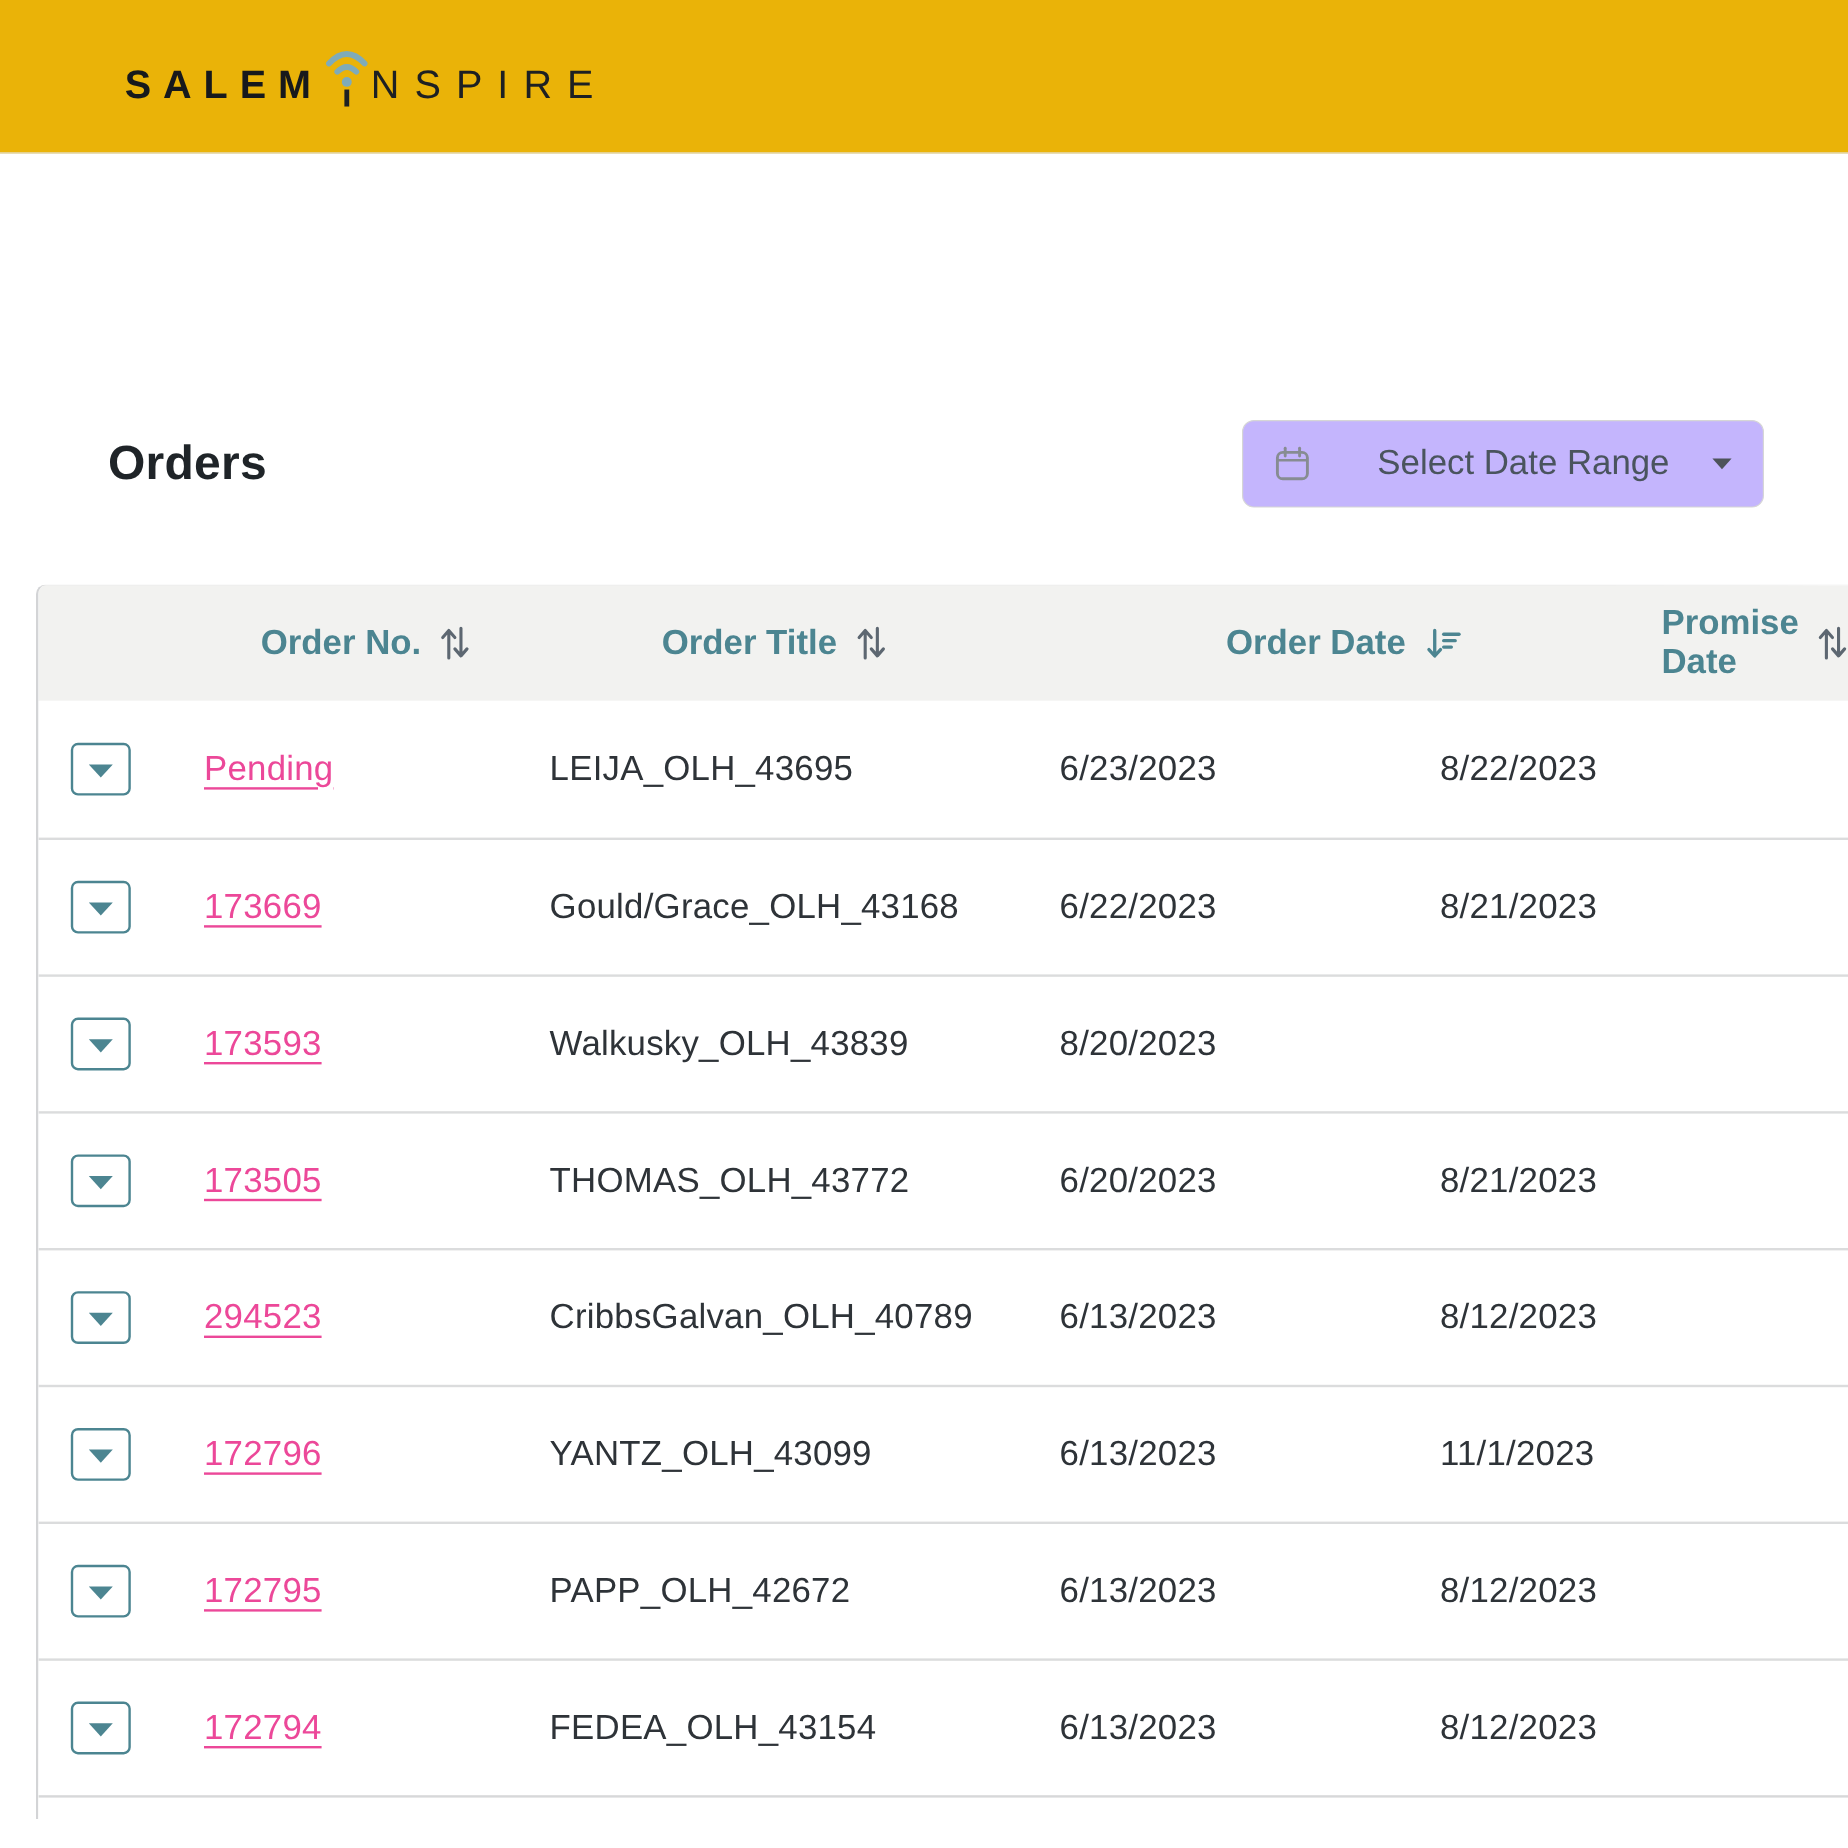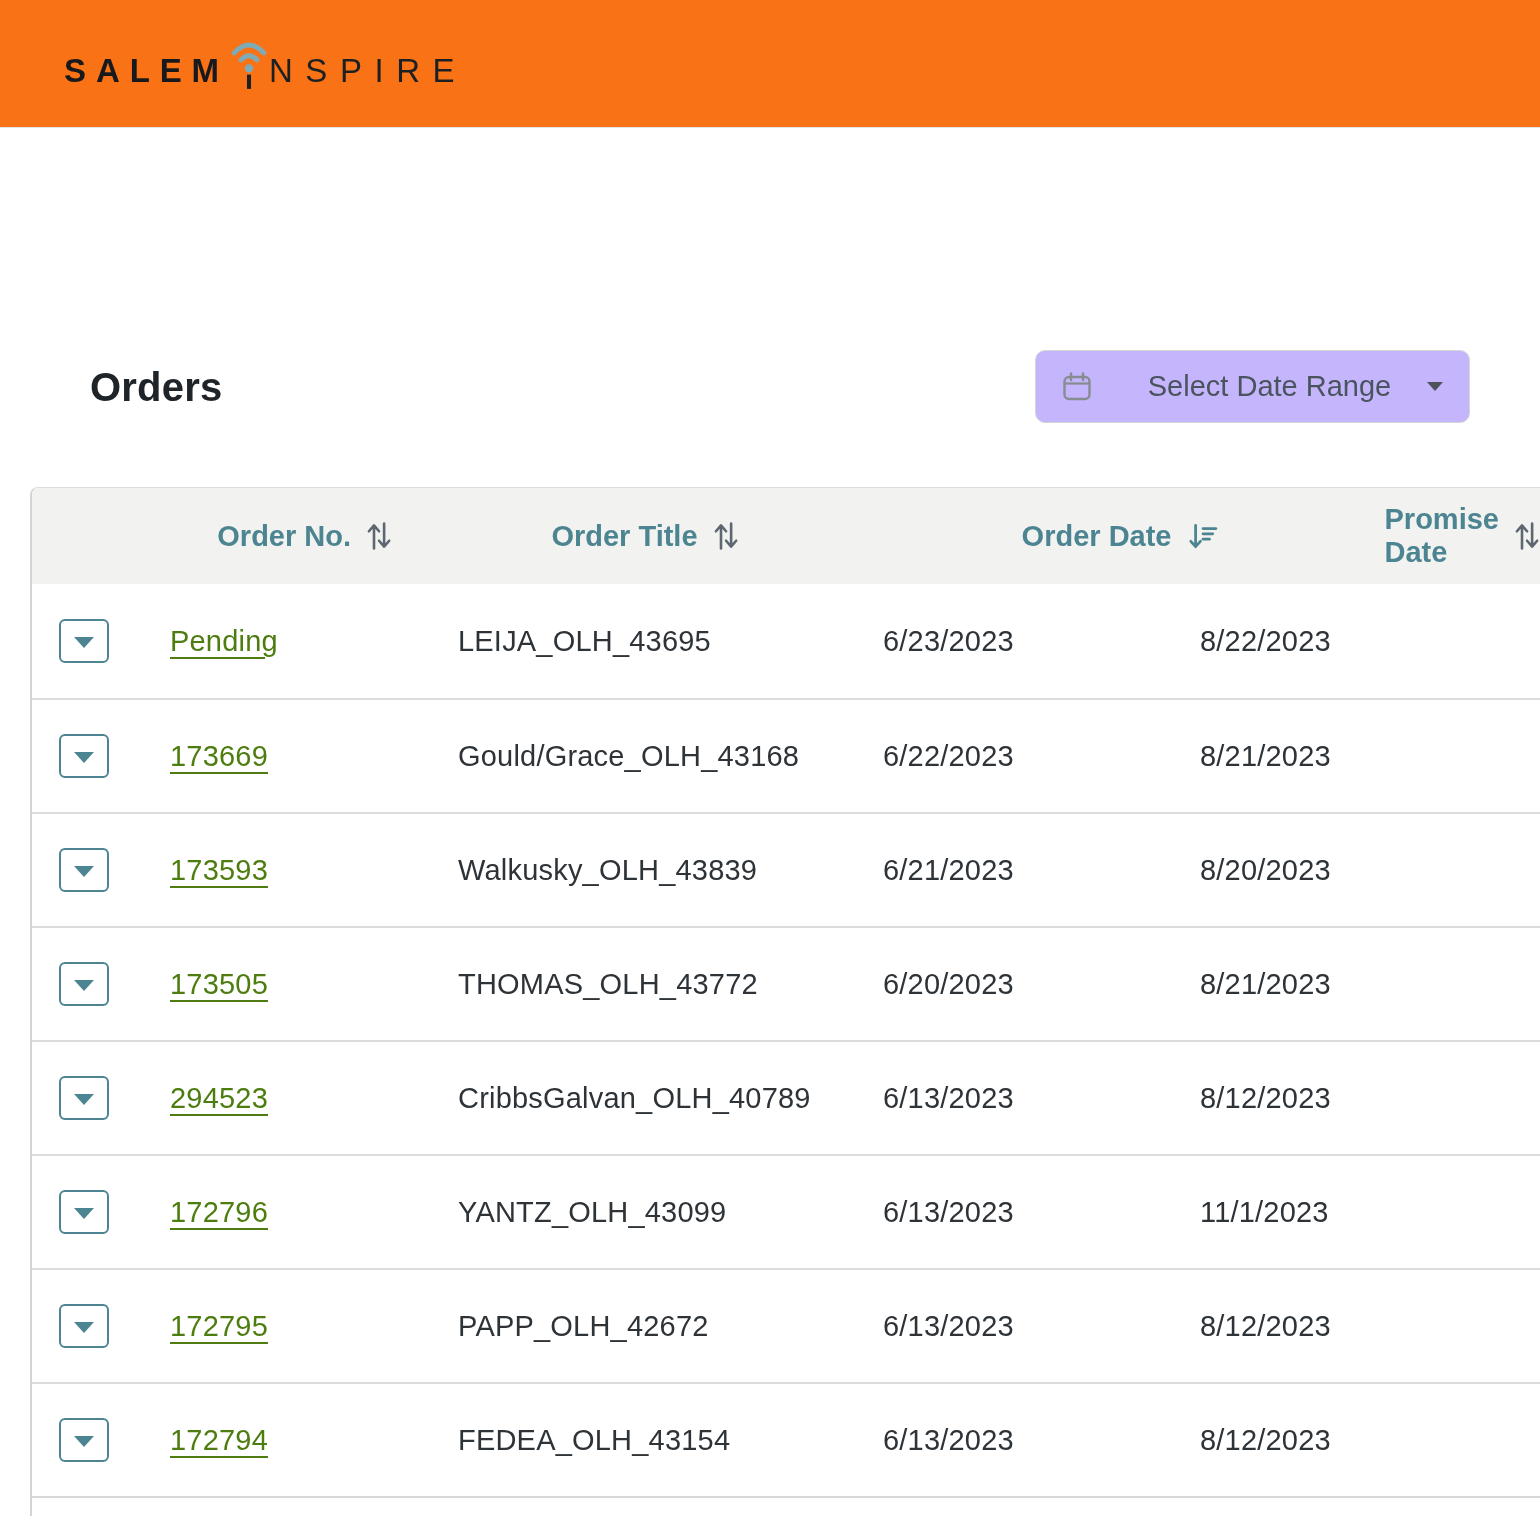--- a/index.html
+++ b/index.html
@@ -2,25 +2,25 @@
 <html><head>
 <meta charset="utf-8">
 <style>
   * { margin: 0; padding: 0; box-sizing: border-box; }
   html, body { width: 1540px; height: 1540px; overflow: hidden; background: #ffffff; }
   body { font-family: "Liberation Sans", "DejaVu Sans", sans-serif; color: #2e3338; }
 
   
   .topbar {
     height: 128px;
-    background: #f97316;
+    background: #eab308;
     border-bottom: 1px solid #e2e4e6;
     display: flex;
     align-items: center;
-    padding-left: 64px;
+    padding-left: 104px;
   }
   .logo { display: flex; align-items: flex-end; }
   .logo-bold {
     font-size: 33px; font-weight: 800; color: #17191c;
     letter-spacing: 0.30em; line-height: 1;
     padding-bottom: 2px;
   }
   .logo-i { display: inline-block; margin: 0 2px 0 2px; }
   .logo-i svg { display: block; }
   .logo-light {
@@ -109,21 +109,21 @@
     padding: 0;
   }
   .tri-down {
     width: 0; height: 0;
     border-left: 10px solid transparent;
     border-right: 10px solid transparent;
     border-top: 11px solid #4c8591;
     margin-top: 2px;
   }
   .order-link {
-    color: #4d7c0f;
+    color: #ec4899;
     text-decoration: underline;
     text-decoration-thickness: 2px;
     text-underline-offset: 6px;
     cursor: pointer;
   }
 </style>
 </head>
 <body>
 
 <header class="topbar">
@@ -240,21 +240,20 @@
   <div class="tr">
     <div class="col-expand">
       <button class="expand-btn">
         <span class="tri-down"></span>
       </button>
     </div>
     <div class="cell col-orderno">
       <span class="order-link">173593</span>
     </div>
     <div class="cell col-title">Walkusky_OLH_43839</div>
-    <div class="cell col-odate">6/21/2023</div>
     <div class="cell col-pdate">8/20/2023</div>
   </div>
 
   <div class="tr">
     <div class="col-expand">
       <button class="expand-btn">
         <span class="tri-down"></span>
       </button>
     </div>
     <div class="cell col-orderno">

